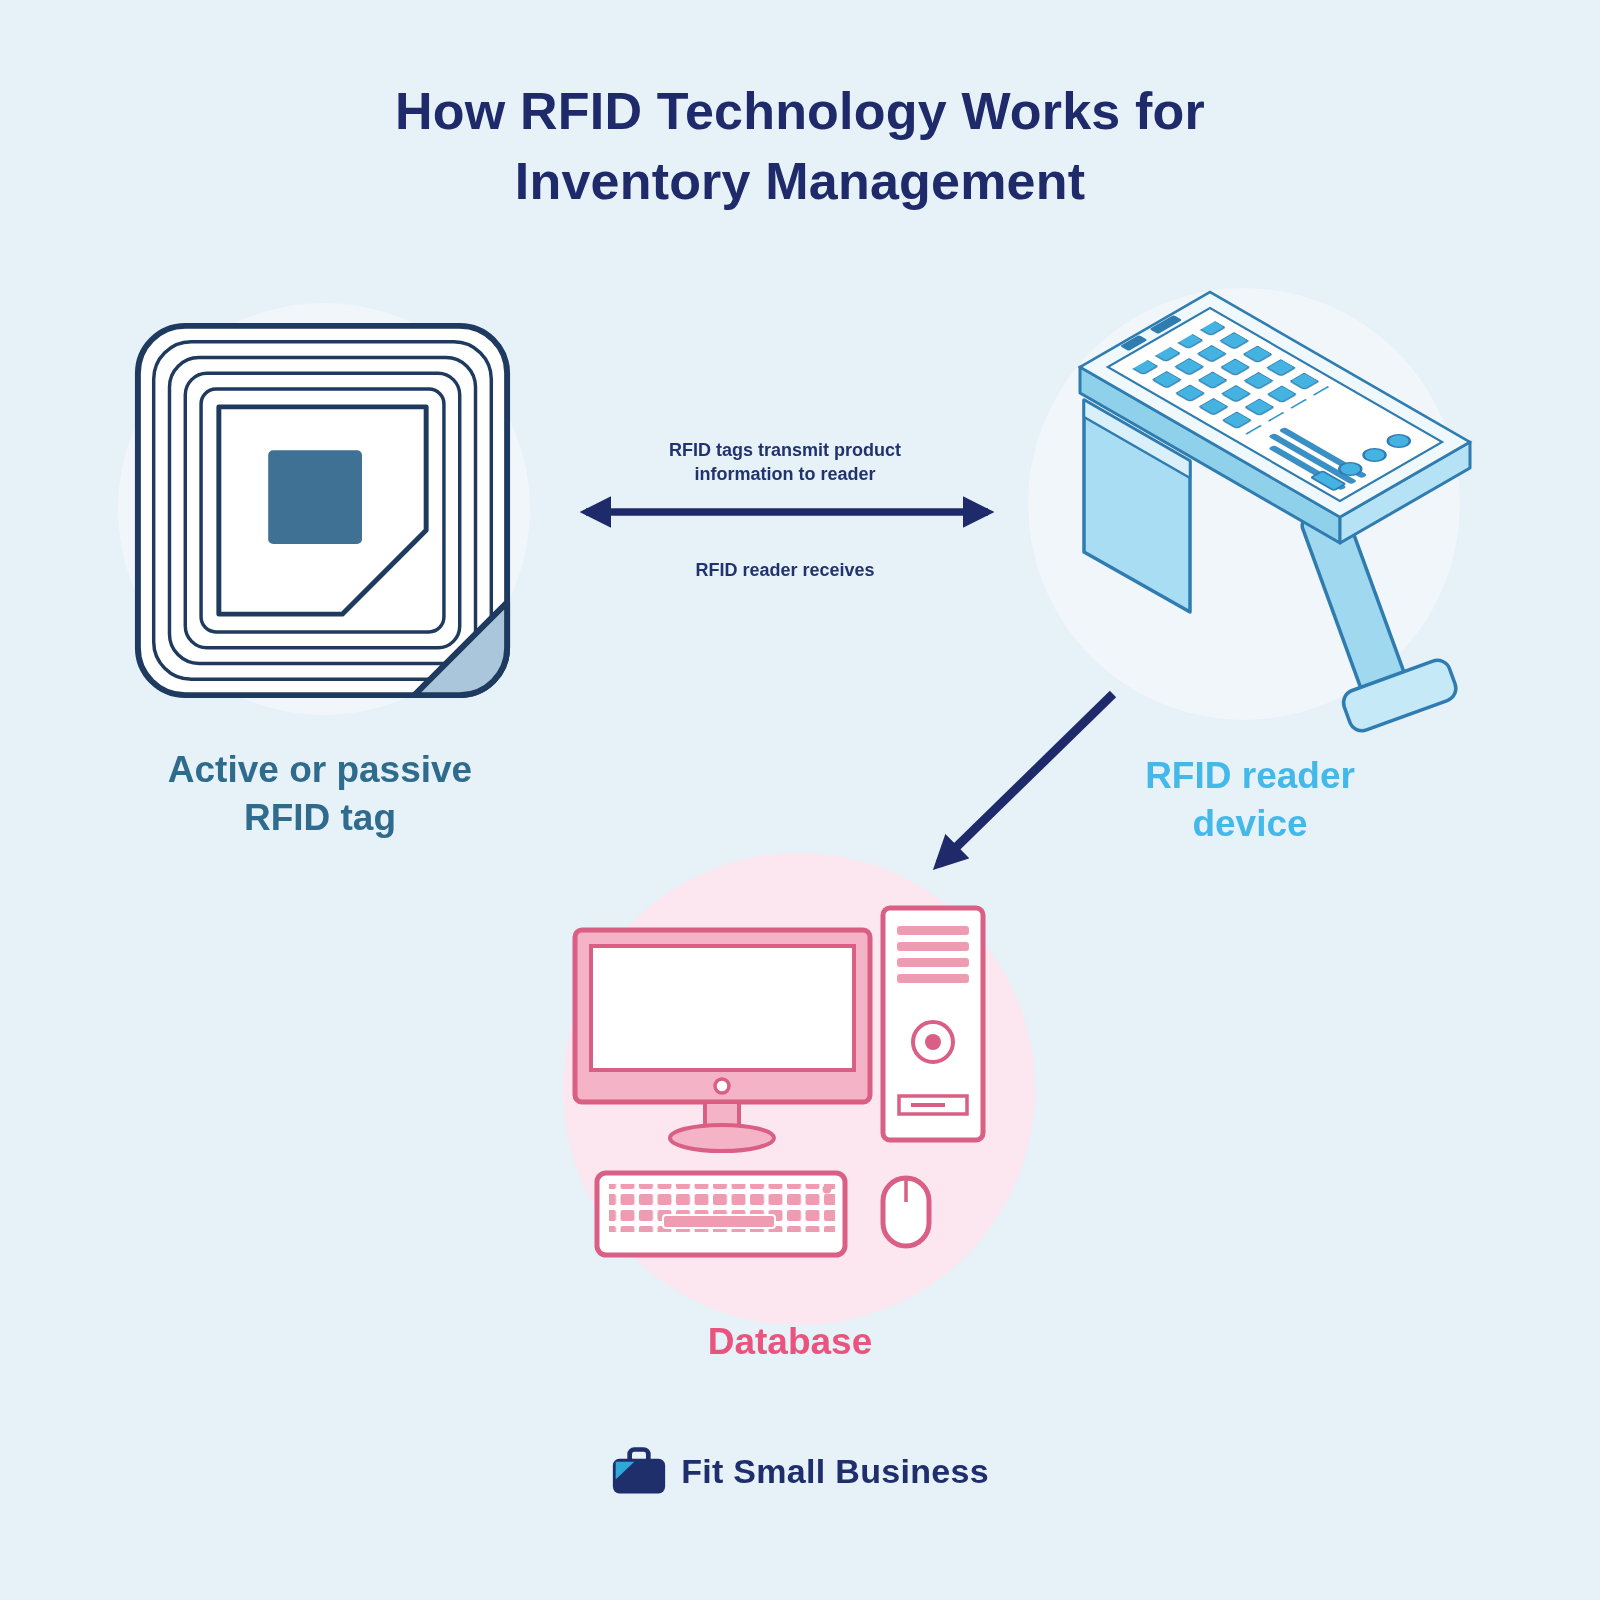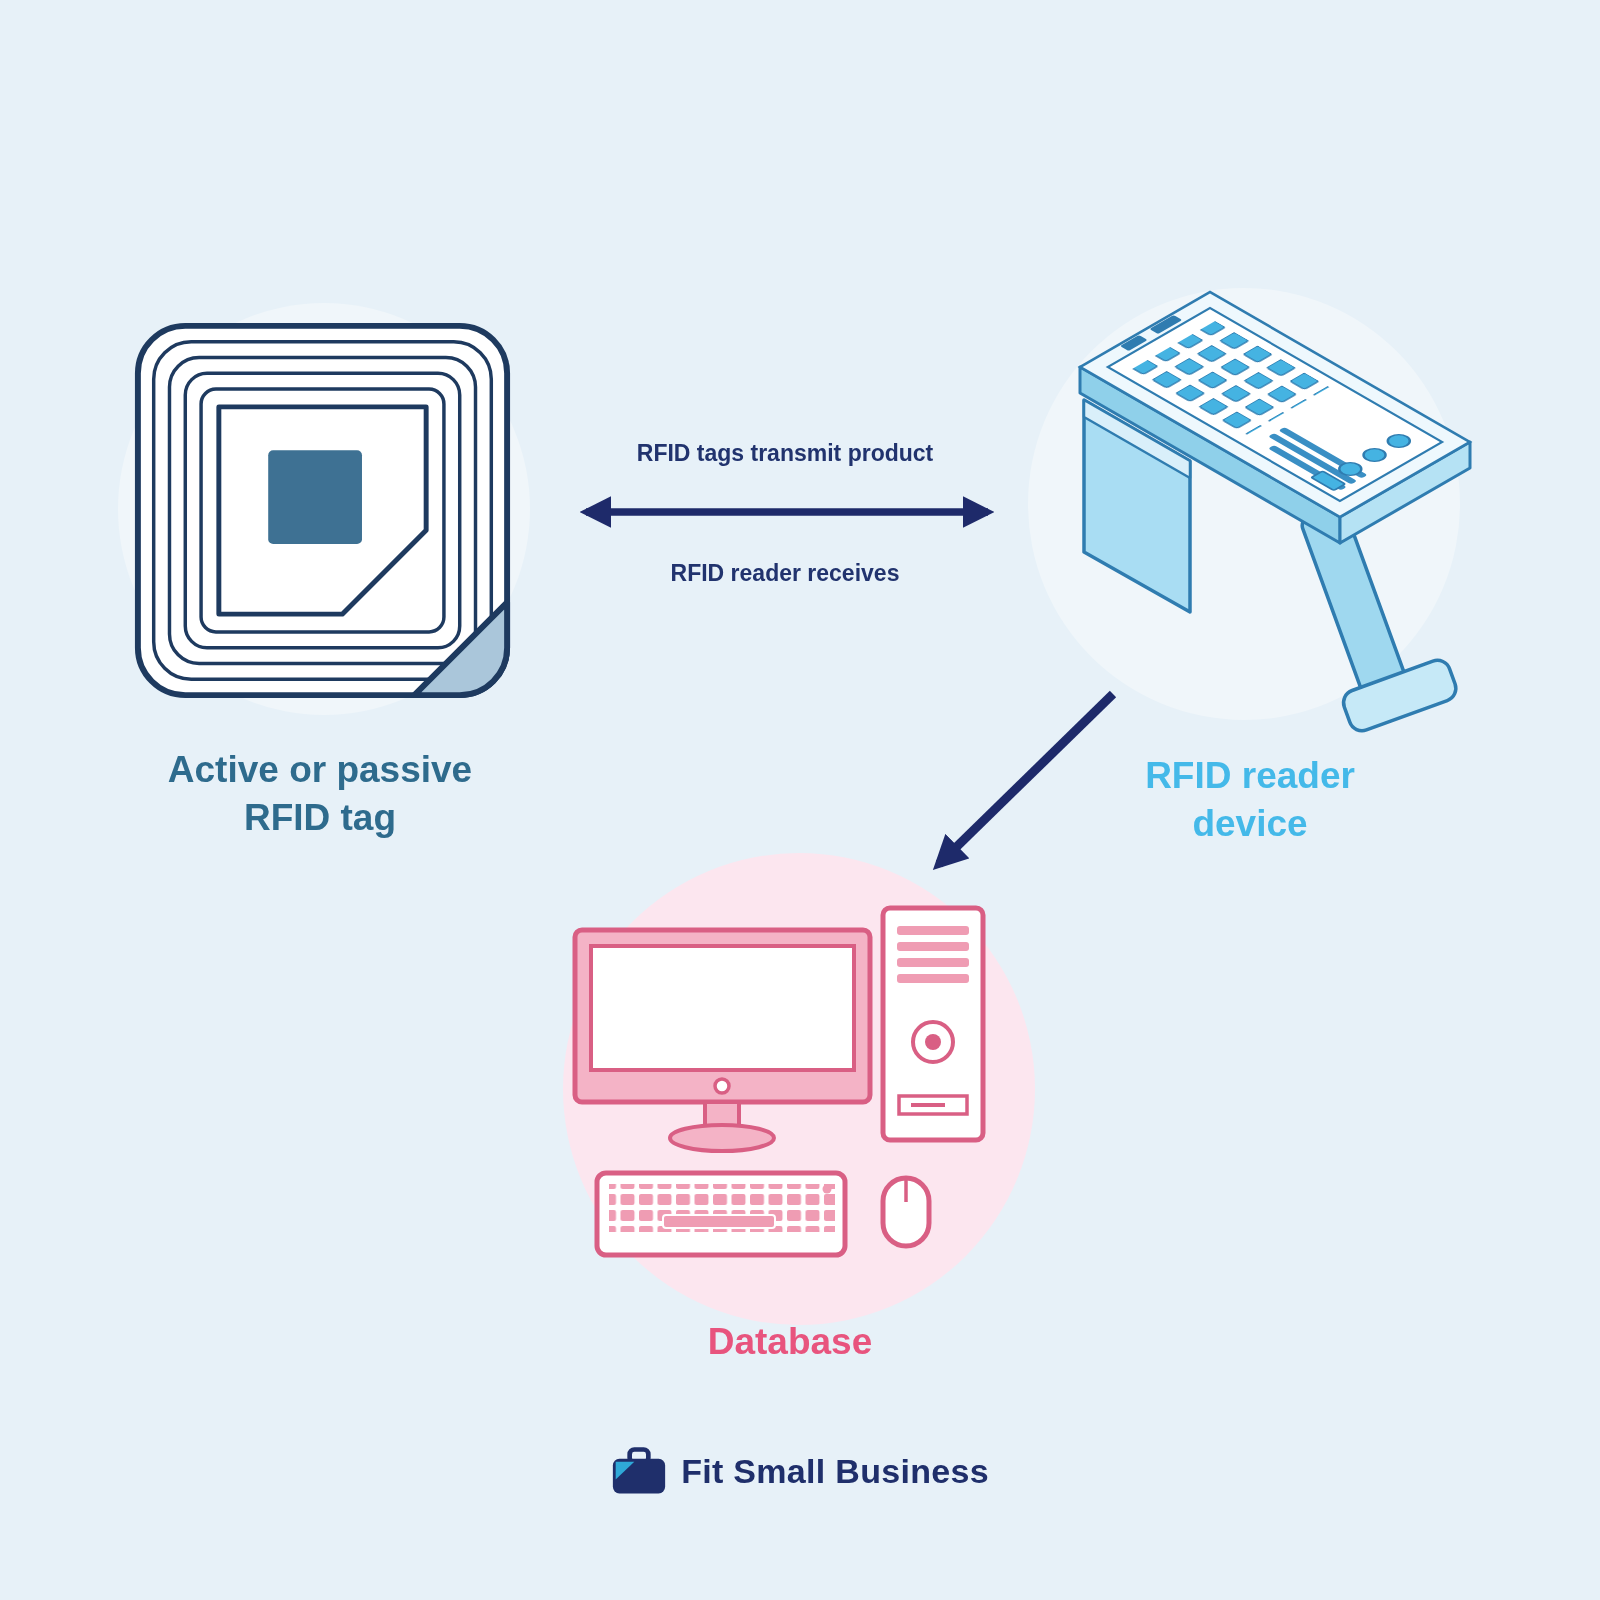--- a/index.html
+++ b/index.html
@@ -11,38 +11,42 @@
   .abs { position:absolute; }
   .title {
     position:absolute; top:76px; left:0; width:1600px; text-align:center;
     color:#1e2a6a; font-size:52px; font-weight:700; line-height:1.35; letter-spacing:.2px;
   }
   .backdrop { position:absolute; border-radius:50%; }
   .bd-blue { background:#f0f6fa; }
   .bd-pink { background:#fce6ef; }
   .ann {
     position:absolute; text-align:center; color:#21336e;
-    font-weight:700; font-size:23px; line-height:1.35;
+    font-weight:700; font-size:18px; line-height:1.35;
   }
   .label { position:absolute; text-align:center; font-weight:700; font-size:37px; line-height:1.3; }
   .label-tag { color:#2e6b8d; }
   .label-reader { color:#44b9e9; }
   .label-db { color:#e8547e; }
   .logo-row {
     position:absolute; top:1446px; left:0; width:1600px;
     display:flex; justify-content:center; align-items:center; gap:14px;
   }
   .logo-text { color:#1f2f6b; font-size:34px; font-weight:700; letter-spacing:.3px; }
   svg { display:block; }
 </style>
 </head>
 <body>
 
 <div class="canvas">
 
+  <div class="title">
+    <div>How RFID Technology Works for</div>
+    <div>Inventory Management</div>
+  </div>
 
   <div class="backdrop bd-blue" style="left:118px;top:303px;width:412px;height:412px;"></div>
   <div class="backdrop bd-blue" style="left:1028px;top:288px;width:432px;height:432px;"></div>
   <div class="backdrop bd-pink" style="left:563px;top:853px;width:472px;height:472px;"></div>
 
   <svg class="abs" style="left:130px;top:318px;" width="385" height="385" viewBox="0 0 390 390">
     <rect x="8" y="8" width="374" height="374" rx="48" fill="#ffffff" stroke="#1e3a5f" stroke-width="6"></rect>
     <g fill="none" stroke="#1e3a5f" stroke-width="3.5">
       <rect x="24" y="24" width="342" height="342" rx="38"></rect>
       <rect x="40" y="40" width="310" height="310" rx="30"></rect>
@@ -91,20 +95,21 @@
       </g>
       <g fill="#2f7cb0">
         <rect x="2" y="44" width="10" height="28" rx="2"></rect>
         <rect x="2" y="84" width="10" height="22" rx="2"></rect>
       </g>
     </g>
   </svg>
 
   <div class="ann" style="left:560px;top:438px;width:450px;">
     <div>RFID tags transmit product</div>
+    <div>information to reader</div>
   </div>
 
   <svg class="abs" style="left:562px;top:482px;" width="450" height="60" viewBox="0 0 450 60">
     <defs>
       <marker id="mNav" viewBox="0 0 10 10" refX="8" refY="5" markerWidth="4.2" markerHeight="4.2" orient="auto-start-reverse">
         <path d="M0,0 L10,5 L0,10 Z" fill="#1e2a6a"></path>
       </marker>
     </defs>
     <line x1="24" y1="30" x2="426" y2="30" stroke="#1e2a6a" stroke-width="7.5" marker-start="url(#mNav)" marker-end="url(#mNav)"></line>
   </svg>

